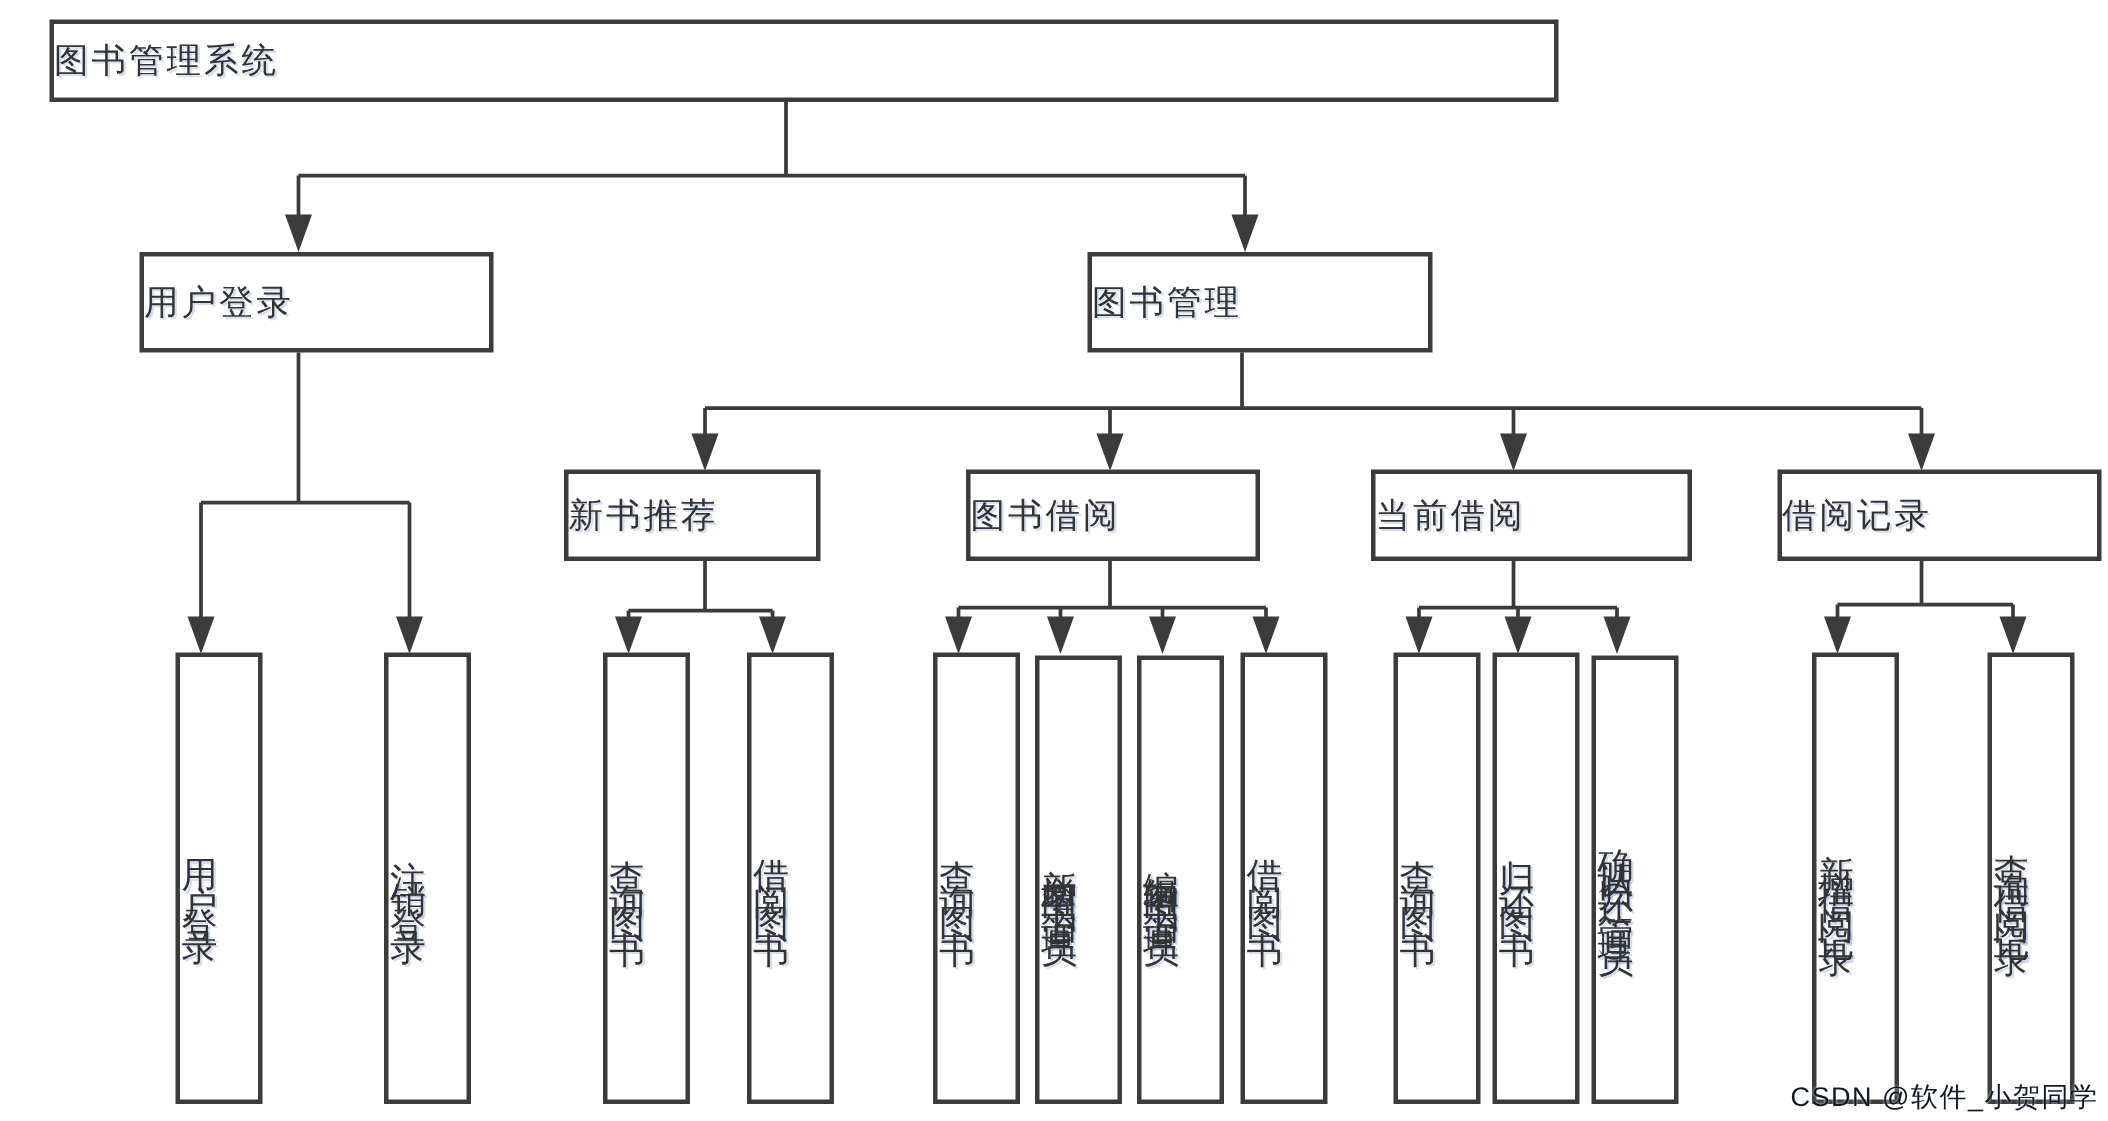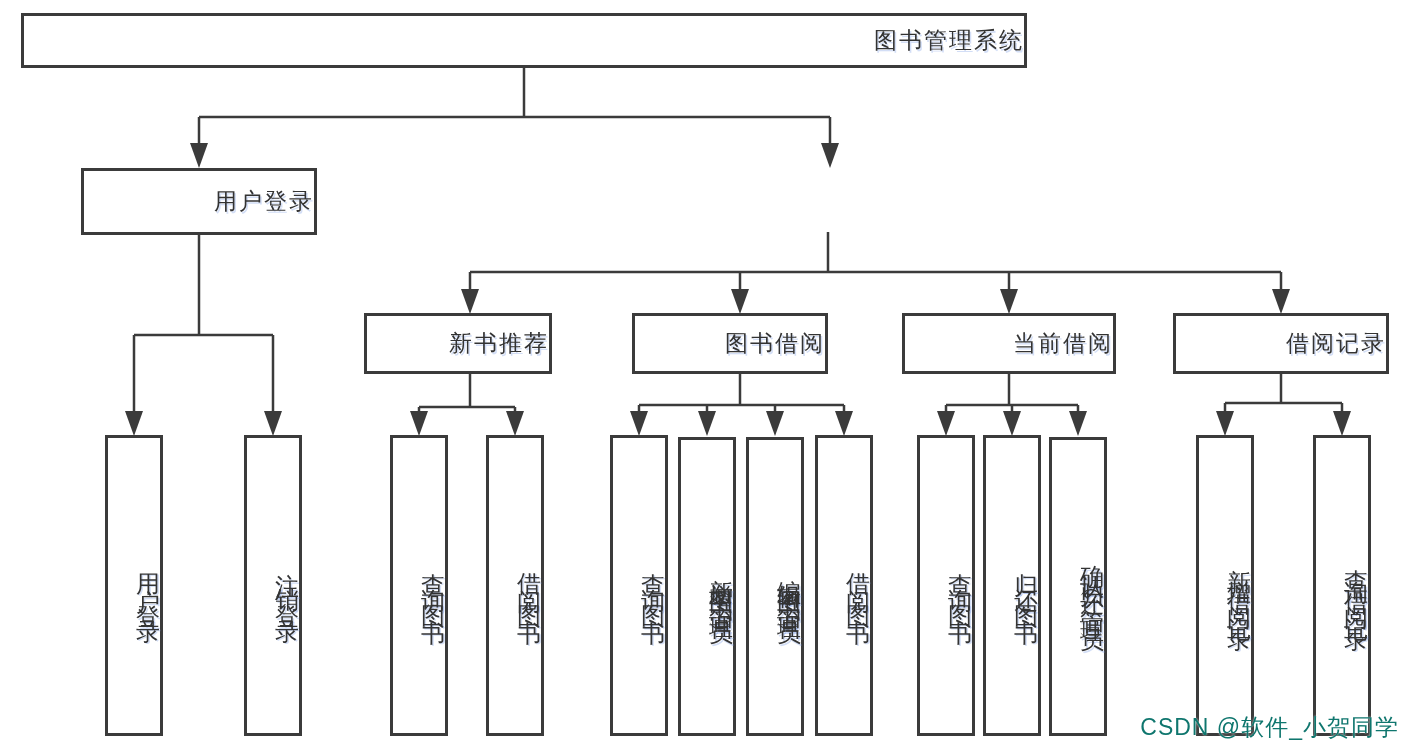--- a/index.html
+++ b/index.html
@@ -12,22 +12,23 @@
     font-family: "Liberation Sans", "DejaVu Sans", sans-serif;
   }
   #wires { position: absolute; left: 0; top: 0; z-index: 1; }
   .hbox, .vbox {
     position: absolute;
     box-sizing: border-box;
     border: 3px solid #3b3b3b;
     background: #ffffff;
     display: flex;
     align-items: center;
-    justify-content: flex-end;
+    justify-content: flex-start;
     z-index: 2;
+    margin-left: 12px;
   }
   .hbox span {
     font-size: 23px;
     color: #333333;
     letter-spacing: 2px;
     white-space: nowrap;
     text-shadow: 1.5px 1.5px 0 rgba(130,160,230,0.35);
   }
   .vtext {
     writing-mode: vertical-rl;
@@ -39,22 +40,22 @@
   }
   .ls-4 { letter-spacing: 16px; }
   .ls-6 { letter-spacing: 12px; }
   .ls-8 { letter-spacing: 9px; }
   .ls-9 { letter-spacing: 6px; }
   #watermark {
     position: absolute;
     right: 6px;
     bottom: 4px;
     z-index: 3;
-    font-size: 23px;
-    color: #0f766e;
+    font-size: 18px;
+    color: #0f172a;
     letter-spacing: 1px;
     text-shadow: 0 0 2px rgba(255,255,255,0.9);
     white-space: nowrap;
   }
 </style>
 </head>
 <body>
 
 <div id="stage">
 
@@ -124,22 +125,25 @@
     </g>
   </svg>
 
   <div class="hbox" style="left:21px; top:13px; width:1006px; height:55px;">
     <span>图书管理系统</span>
   </div>
 
   <div class="hbox" style="left:81px; top:168px; width:236px; height:67px;">
     <span>用户登录</span>
   </div>
-
-  <div class="hbox" style="left:364px; top:313px; width:188px; height:61px;">
+  <div class="hbox" style="left:713px; top:168px; width:230px; height:67px;">
+    <span>图书管理</span>
+  </div>
+
+  <div class="hbox" style="left:364px; top:313px; width:171px; height:61px;">
     <span>新书推荐</span>
   </div>
   <div class="hbox" style="left:632px; top:313px; width:196px; height:61px;">
     <span>图书借阅</span>
   </div>
   <div class="hbox" style="left:1173px; top:313px; width:216px; height:61px;">
     <span>借阅记录</span>
   </div>
   <div class="hbox" style="left:902px; top:313px; width:214px; height:61px;">
     <span>当前借阅</span>

